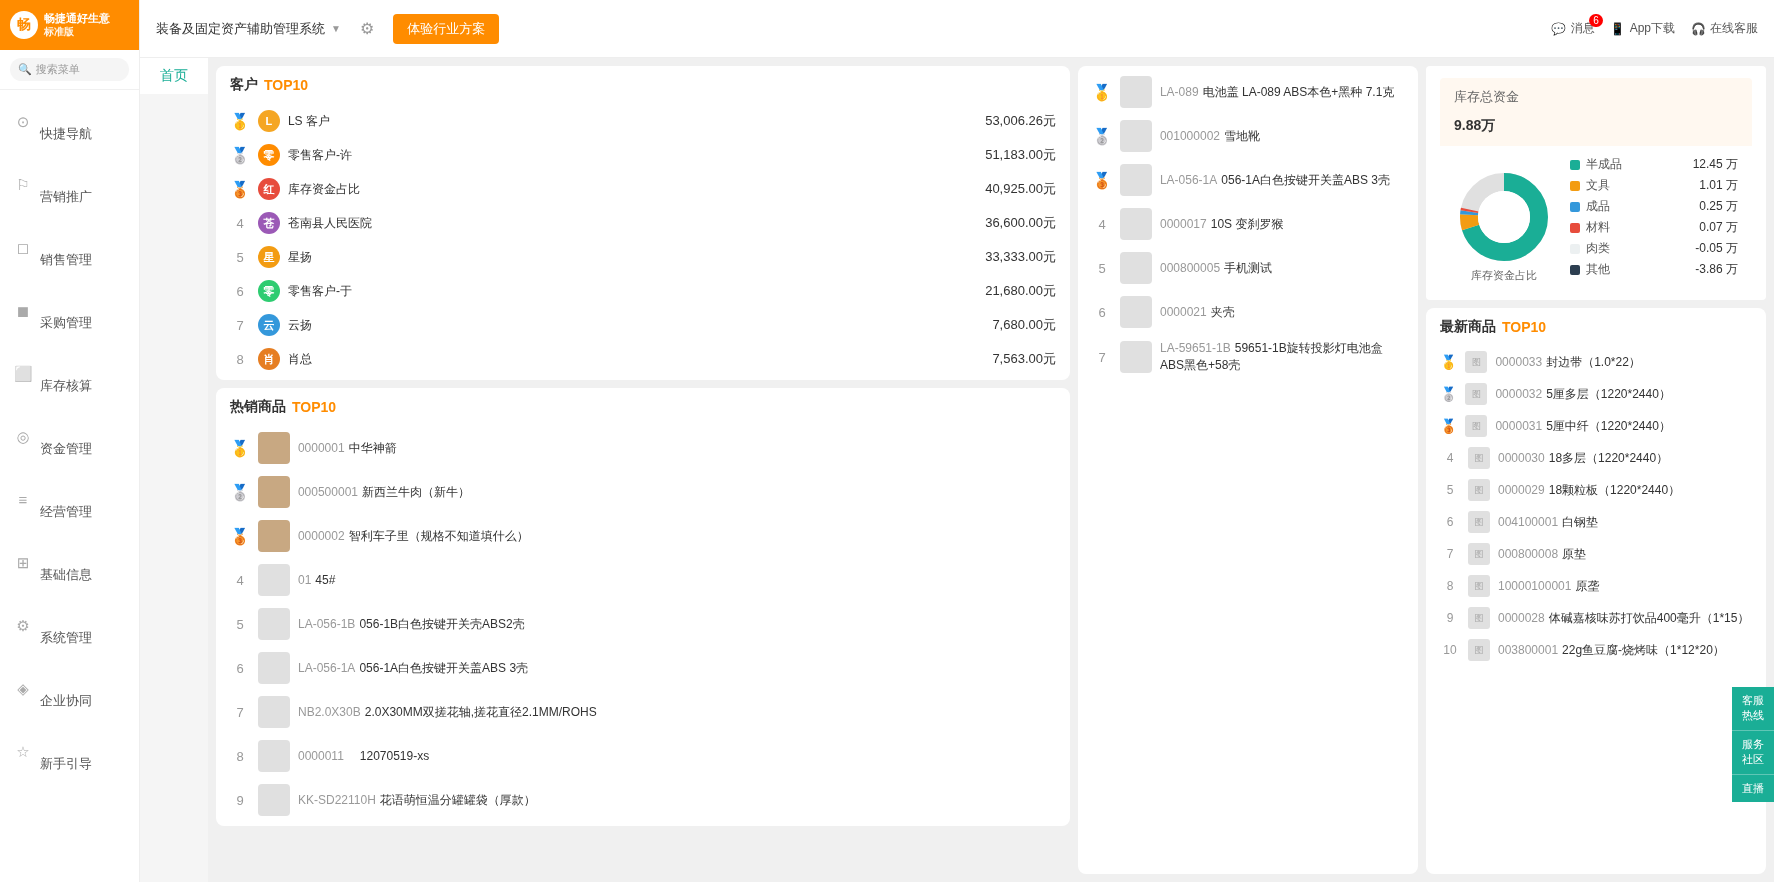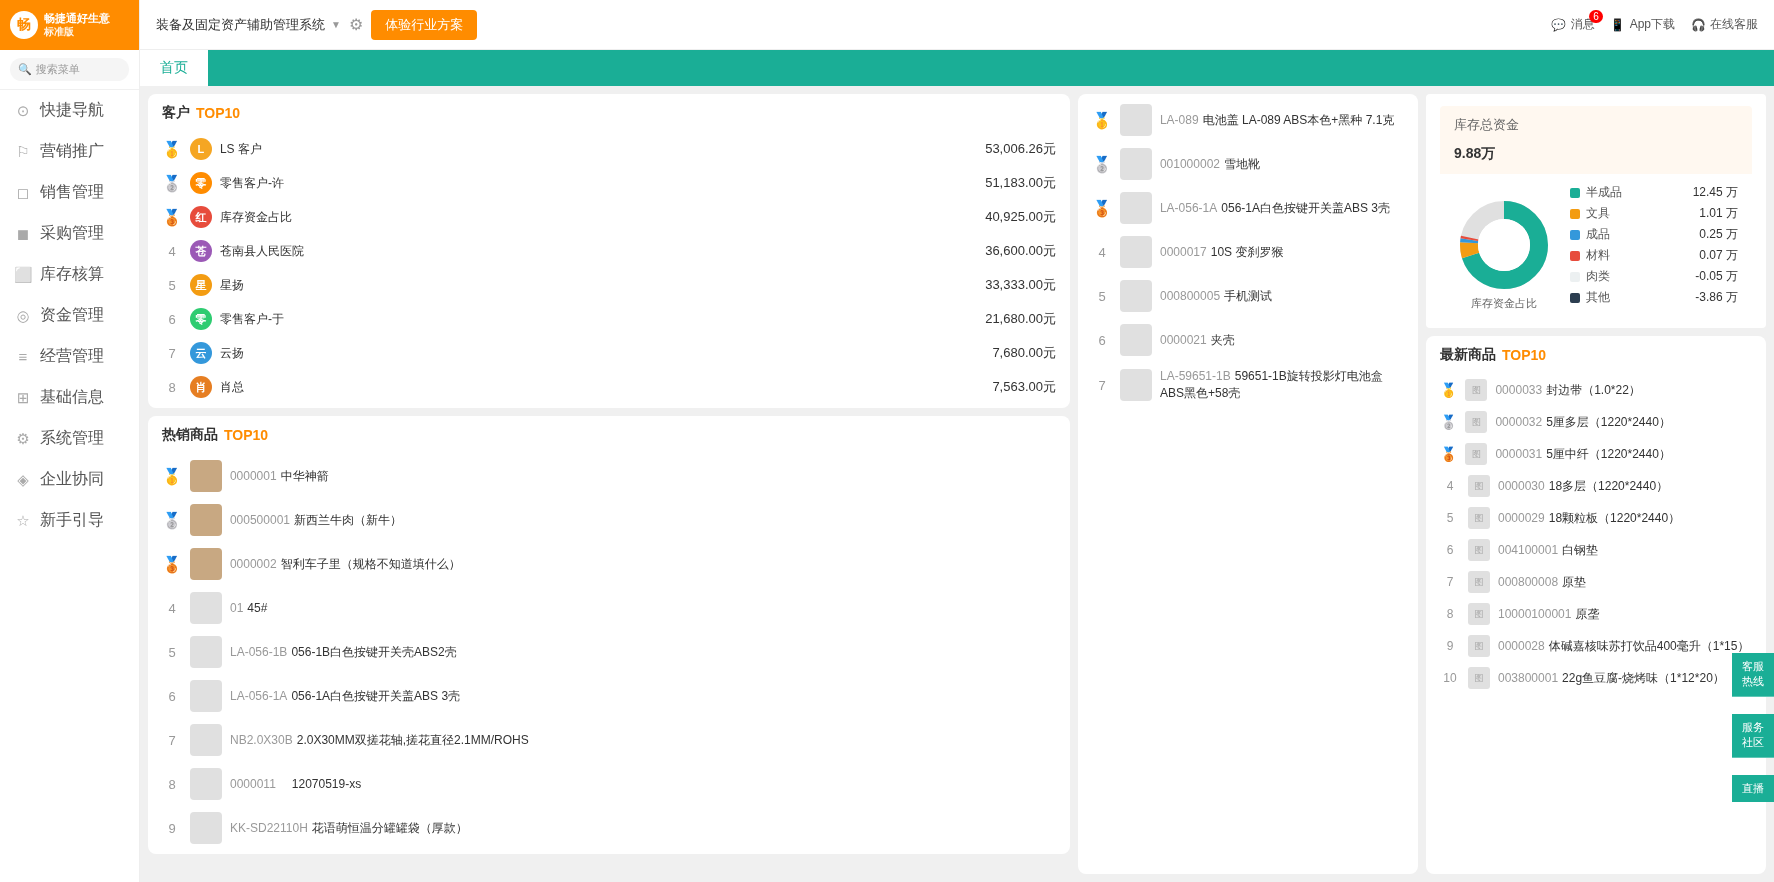--- a/index.html
+++ b/index.html
@@ -44,40 +44,40 @@
       background: #f5f5f5; border-radius: 12px;
       padding: 4px 8px; gap: 4px; cursor: pointer;
     }
     .sidebar-search-inner span { color: #999; font-size: 11px; }
     .sidebar-nav-item {
       display: flex; align-items: center; gap: 8px;
       padding: 10px 14px; cursor: pointer; color: #555;
       font-size: 13px; transition: background 0.2s;
     }
     .sidebar-nav-item .nav-icon { font-size: 15px; width: 18px; text-align: center; color: #aaa; }
-    .sidebar-nav-item .nav-label { font-size: 16px; }
+    .sidebar-nav-item .nav-label { font-size: 13px; margin-top: 25px; }
 
     
     .main {
       flex: 1;
       display: flex;
       flex-direction: column;
       height: 100%;
       overflow: hidden;
     }
 
     
     .topbar {
-      height: 50px;
+      height: 58px;
       background: #fff;
       border-bottom: 1px solid #eee;
       display: flex;
       align-items: center;
       padding: 0 16px;
-      gap: 8px;
+      gap: 19px;
       flex-shrink: 0;
     }
     .topbar-system {
       display: flex; align-items: center; gap: 6px;
       color: #333; font-size: 13px; cursor: pointer;
     }
     .topbar-system .sys-name { font-weight: 500; }
     .topbar-system .chevron { color: #999; font-size: 10px; }
     .topbar-gear { color: #999; cursor: pointer; font-size: 16px; }
     .topbar-btn {
@@ -95,21 +95,20 @@
     .badge {
       background: #f00; color: #fff; border-radius: 8px;
       font-size: 10px; padding: 1px 4px;
       position: absolute; top: -6px; right: -8px;
     }
 
     
     .content {
       flex: 1;
       display: flex;
-      flex-direction: column;
       overflow: hidden;
     }
     .tab-bar {
       background: #1aae96;
       height: 36px;
       display: flex;
       align-items: center;
       flex-shrink: 0;
     }
     .tab-item {
@@ -251,21 +250,20 @@
       font-size: 9px; color: #aaa; flex-shrink: 0;
     }
     .new-prod-code { color: #999; font-size: 12px; margin-right: 4px; }
     .new-prod-name { color: #333; font-size: 12px; flex: 1; }
 
     
     .float-panel {
       position: fixed; right: 0; bottom: 80px;
       display: flex; flex-direction: column;
       z-index: 999;
-      gap: 17px;
     }
     .float-btn {
       background: #1aae96; color: #fff;
       width: 42px; padding: 6px 4px;
       text-align: center; font-size: 11px;
       cursor: pointer; line-height: 1.4;
       border-bottom: 1px solid rgba(255,255,255,0.3);
     }
     .float-btn:last-child { border-bottom: none; }
 

